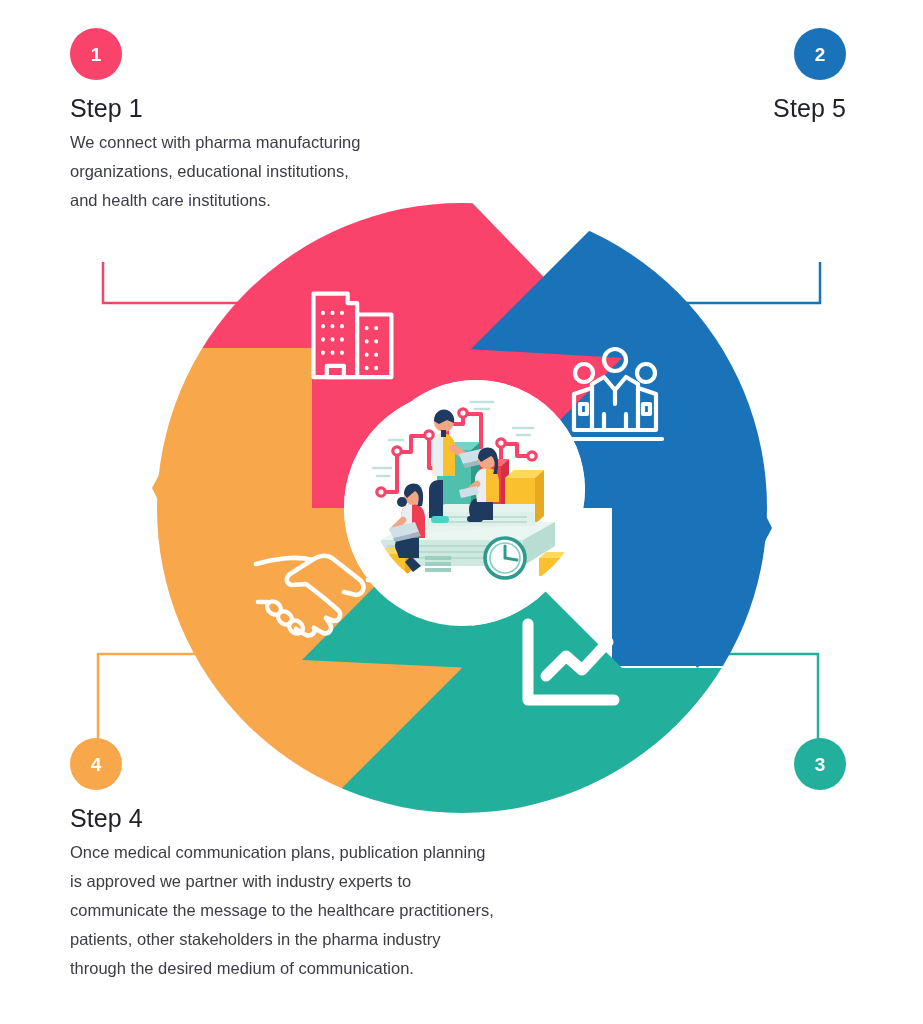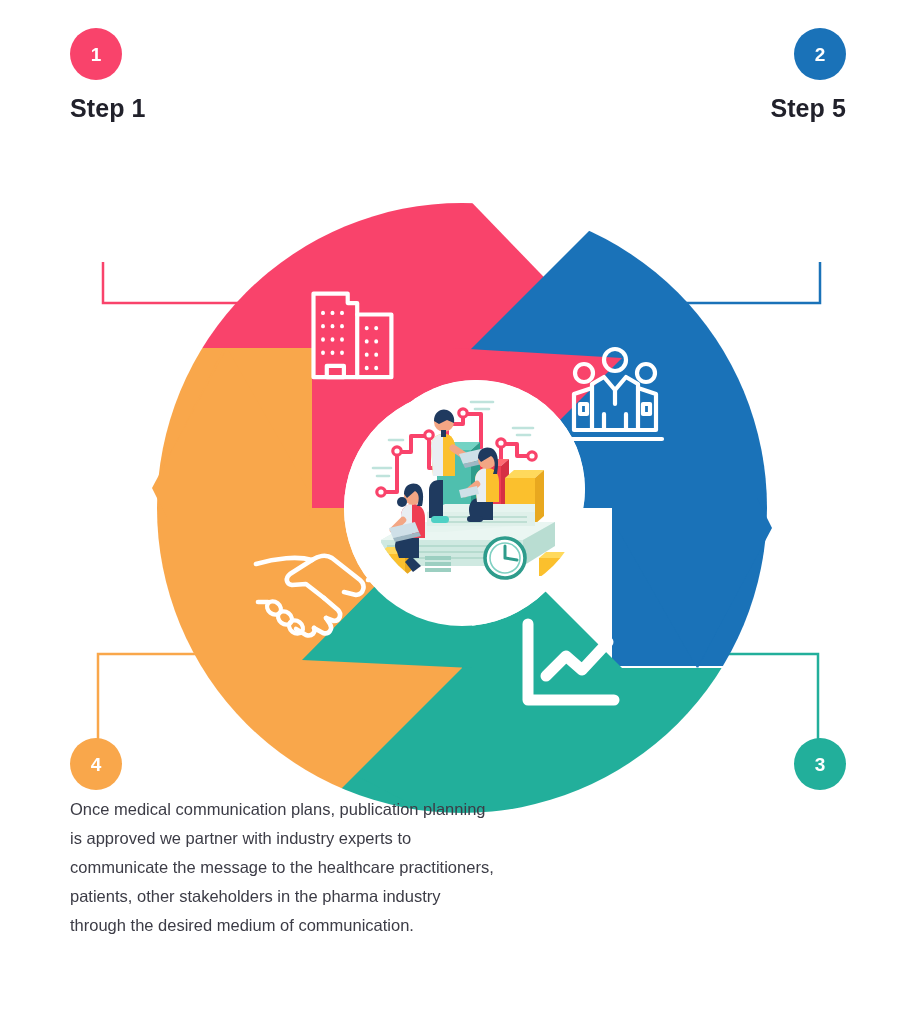--- a/index.html
+++ b/index.html
@@ -16,21 +16,21 @@
 
   
   .step{ position:absolute; }
   .badge{
     width:52px; height:52px; border-radius:50%;
     display:flex; align-items:center; justify-content:center;
     color:#ffffff; font-size:19px; font-weight:bold;
     line-height:1;
   }
   .step-title{
-    font-size:25px; font-weight:bold; color:#21212b;
+    font-size:25px; font-weight:normal; color:#21212b;
     margin-top:14px; letter-spacing:.1px;
   }
   .step-body{
     font-size:16.5px; line-height:1.76; color:#3c3c46;
     margin-top:5px;
   }
 
   
   #step1{ left:70px; top:28px; width:300px; text-align:left; }
   
@@ -311,35 +311,37 @@
         </g>
       </g>
     </svg>
   </div>
 
   <div class="step" id="step1">
     <div class="badge" style="background:#F9436B">
         <span>1</span>
       </div>
     <div class="step-title">Step 1</div>
+    <div class="step-body">We connect with pharma manufacturing organizations, educational institutions, and health care institutions.</div>
   </div>
 
   <div class="step" id="step2">
     <div class="badge" style="background:#1A72B8">
         <span>2</span>
       </div>
     <div class="step-title">Step 5</div>
   </div>
 
   <div class="step" id="step3">
     <div class="badge" style="background:#22AF9B">
         <span>3</span>
       </div>
   </div>
 
   <div class="step" id="step4">
     <div class="badge" style="background:#F9A74B">
         <span>4</span>
       </div>
+    <div class="step-title">Step 4</div>
     <div class="step-body">Once medical communication plans, publication planning is approved we partner with industry experts to communicate the message to the healthcare practitioners, patients, other stakeholders in the pharma industry through the desired medium of communication.</div>
   </div>
 
 </div>
 
 </body></html>

